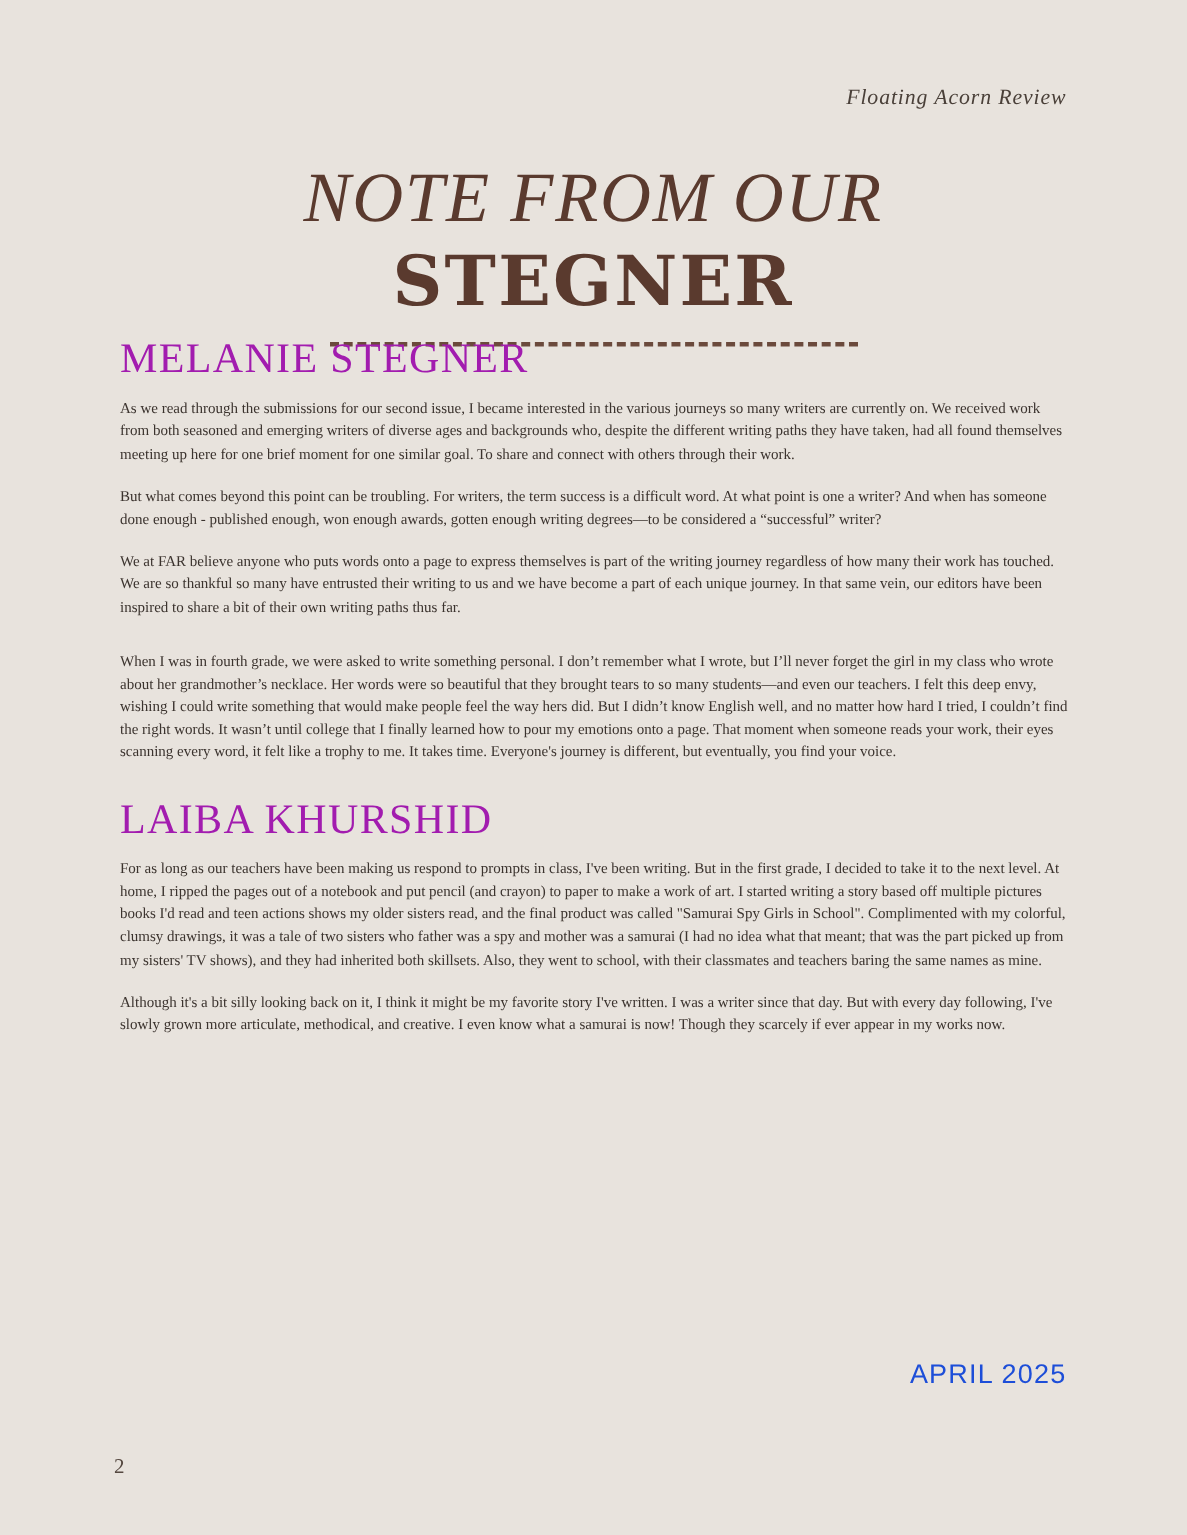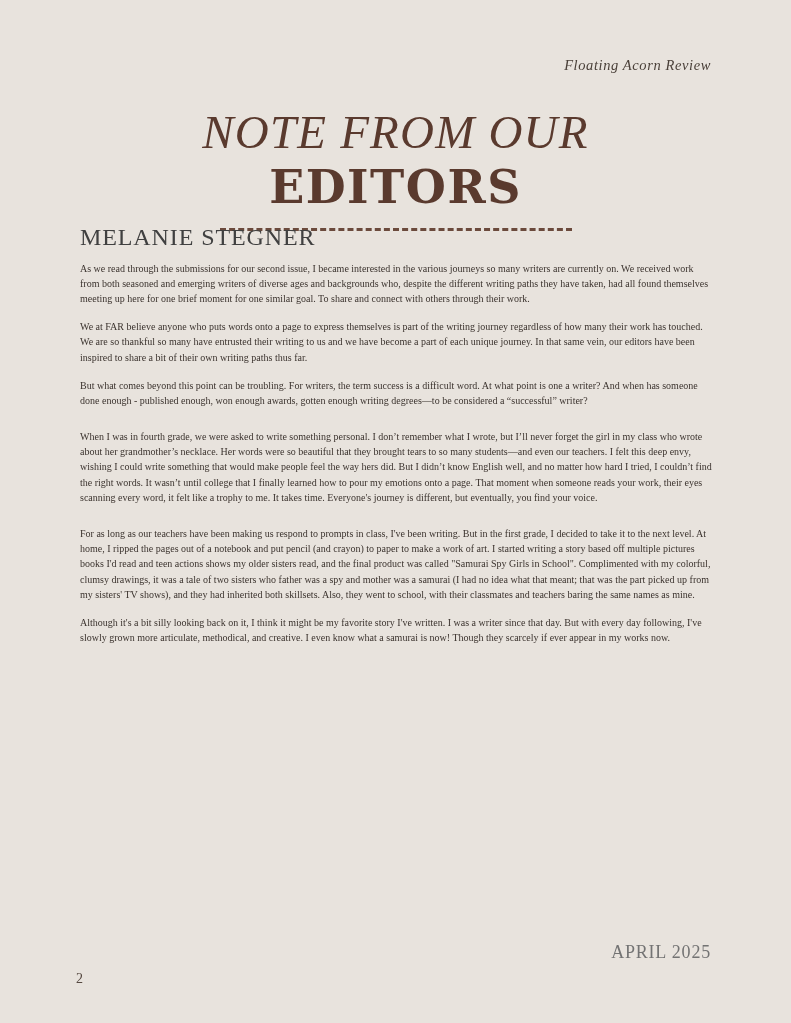--- a/index.html
+++ b/index.html
@@ -70,23 +70,23 @@
   
   .content {
     position: absolute;
     top: 224px;
     left: 80px;
     width: 632px;
   }
   h2.editor-name {
     font-family: "Liberation Serif", "DejaVu Serif", serif;
     font-weight: normal;
-    font-size: 24px;
+    font-size: 28px;
     letter-spacing: 0.9px;
-    color: #404040;
+    color: #a21caf;
     margin: 0 0 9px 0;
     line-height: 1.15;
   }
   .section + .section {
     margin-top: 21px;
   }
   p.body-text {
     font-family: "Liberation Serif", "DejaVu Serif", serif;
     font-size: 10px;
     line-height: 1.52;
@@ -94,60 +94,61 @@
     margin: 0 0 13px 0;
     text-align: left;
   }
   p.body-text:last-child {
     margin-bottom: 0;
   }
   
   .issue-date {
     position: absolute;
     right: 80px;
-    top: 942px;
-    font-family: Liberation Serif, serif;
+    top: 906px;
+    font-family: Liberation Sans, sans-serif;
     font-size: 18px;
     letter-spacing: 0.8px;
-    color: #737373;
+    color: #1d4ed8;
     white-space: nowrap;
   }
   .page-number {
     position: absolute;
     left: 76px;
     top: 971px;
     font-family: "Liberation Serif", "DejaVu Serif", serif;
     font-size: 14px;
     color: #554840;
   }
 </style>
 </head>
 <body>
 
 <div class="page">
 
   <div class="running-head">Floating Acorn Review</div>
 
   <div class="masthead">
     <div class="title-line1">NOTE FROM OUR</div>
-    <div class="title-line2">EDITORS</div>
+    <div class="title-line2">STEGNER</div>
     <div class="rule-dashed"></div>
   </div>
 
   <div class="content" id="content-root">
       <div class="section">
         <h2 class="editor-name">MELANIE STEGNER</h2>
         <p class="body-text">As we read through the submissions for our second issue, I became interested in the various journeys so many writers are currently on. We received work from both seasoned and emerging writers of diverse ages and backgrounds who, despite the different writing paths they have taken, had all found themselves meeting up here for one brief moment for one similar goal. To share and connect with others through their work.</p>
+        <p class="body-text">But what comes beyond this point can be troubling. For writers, the term success is a difficult word. At what point is one a writer? And when has someone done enough - published enough, won enough awards, gotten enough writing degrees—to be considered a “successful” writer?</p>
         <p class="body-text">We at FAR believe anyone who puts words onto a page to express themselves is part of the writing journey regardless of how many their work has touched. We are so thankful so many have entrusted their writing to us and we have become a part of each unique journey. In that same vein, our editors have been inspired to share a bit of their own writing paths thus far.</p>
-        <p class="body-text">But what comes beyond this point can be troubling. For writers, the term success is a difficult word. At what point is one a writer? And when has someone done enough - published enough, won enough awards, gotten enough writing degrees—to be considered a “successful” writer?</p>
       </div>
       <div class="section">
         <p class="body-text">When I was in fourth grade, we were asked to write something personal. I don’t remember what I wrote, but I’ll never forget the girl in my class who wrote about her grandmother’s necklace. Her words were so beautiful that they brought tears to so many students—and even our teachers. I felt this deep envy, wishing I could write something that would make people feel the way hers did. But I didn’t know English well, and no matter how hard I tried, I couldn’t find the right words. It wasn’t until college that I finally learned how to pour my emotions onto a page. That moment when someone reads your work, their eyes scanning every word, it felt like a trophy to me. It takes time. Everyone's journey is different, but eventually, you find your voice.</p>
       </div>
       <div class="section">
+        <h2 class="editor-name">LAIBA KHURSHID</h2>
         <p class="body-text">For as long as our teachers have been making us respond to prompts in class, I've been writing. But in the first grade, I decided to take it to the next level. At home, I ripped the pages out of a notebook and put pencil (and crayon) to paper to make a work of art. I started writing a story based off multiple pictures books I'd read and teen actions shows my older sisters read, and the final product was called "Samurai Spy Girls in School". Complimented with my colorful, clumsy drawings, it was a tale of two sisters who father was a spy and mother was a samurai (I had no idea what that meant; that was the part picked up from my sisters' TV shows), and they had inherited both skillsets. Also, they went to school, with their classmates and teachers baring the same names as mine.</p>
         <p class="body-text">Although it's a bit silly looking back on it, I think it might be my favorite story I've written. I was a writer since that day. But with every day following, I've slowly grown more articulate, methodical, and creative. I even know what a samurai is now! Though they scarcely if ever appear in my works now.</p>
       </div>
     </div>
 
   <div class="issue-date">APRIL 2025</div>
 
   <div class="page-number">2</div>
 
 </div>

